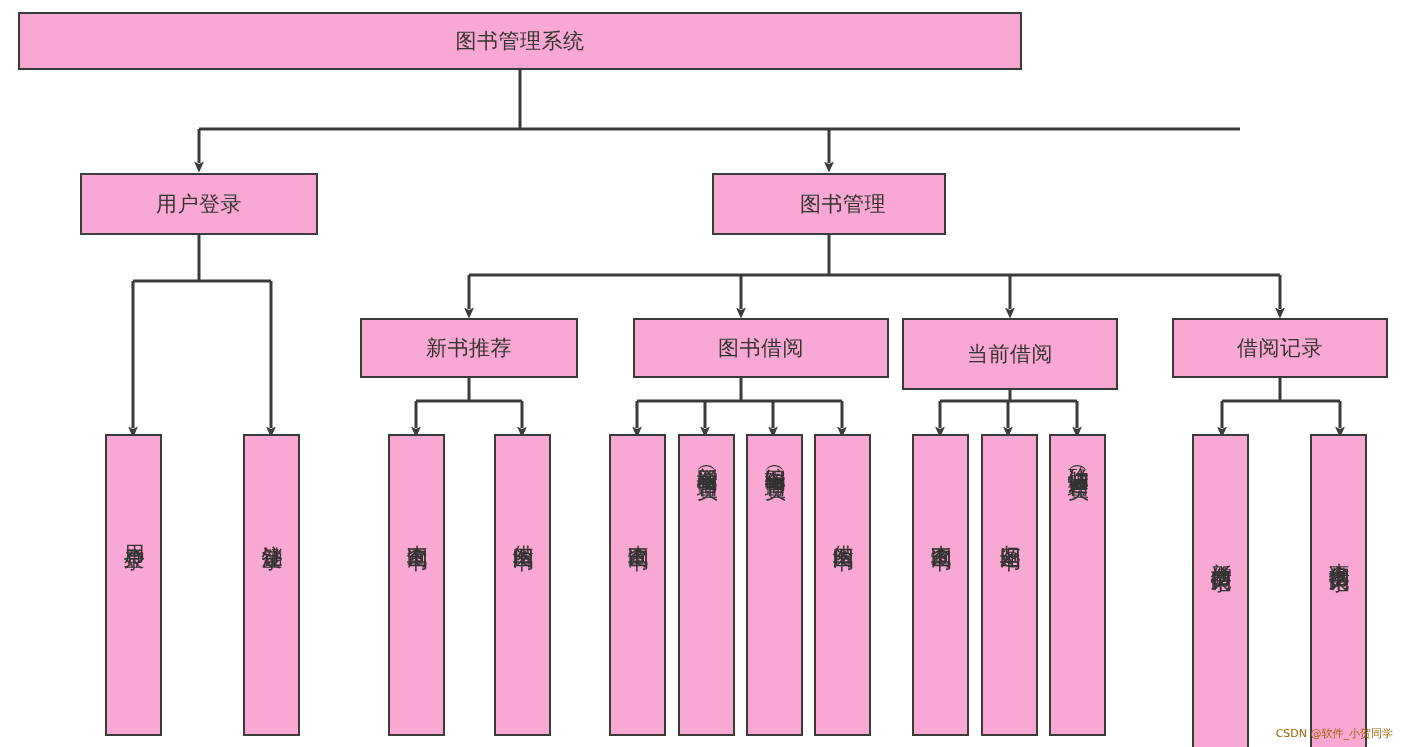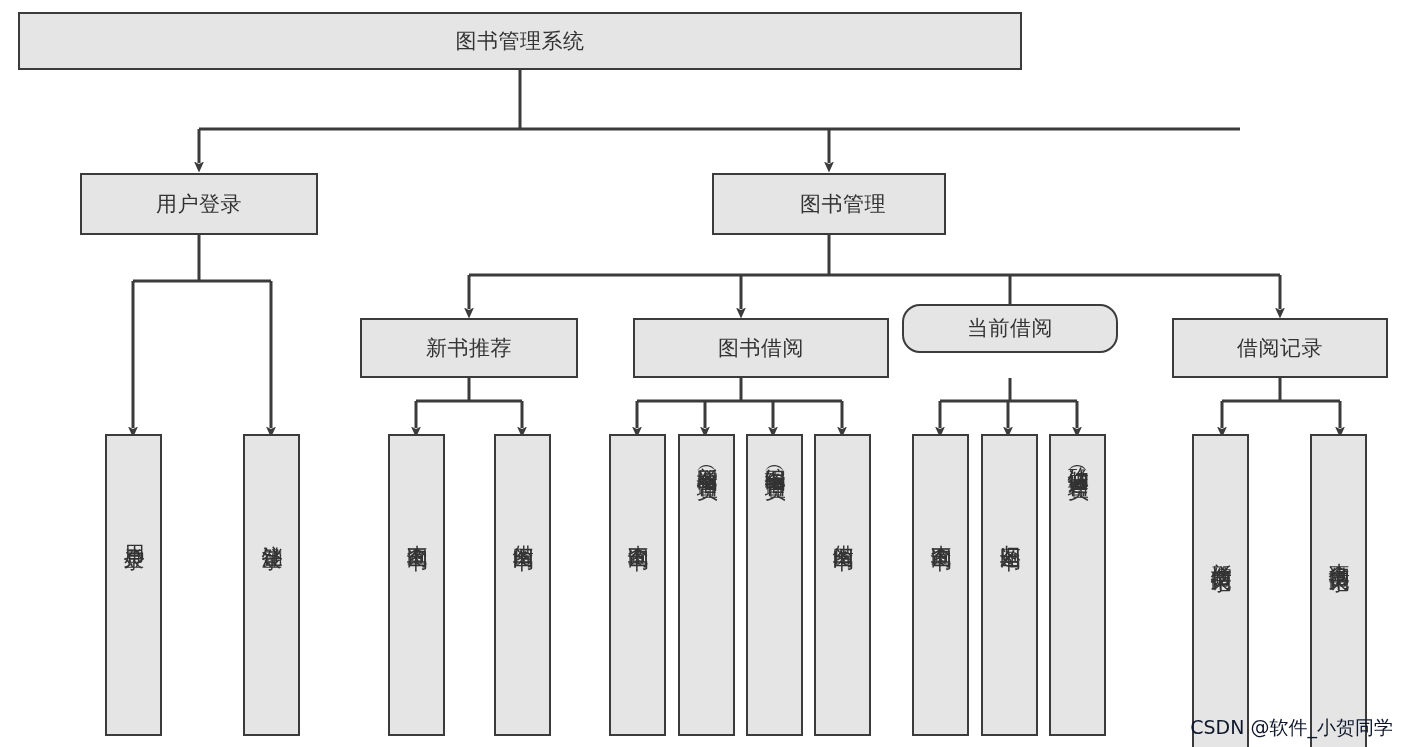--- a/index.html
+++ b/index.html
@@ -21,21 +21,21 @@
     position: absolute;
     left: 0;
     top: 0;
     width: 1405px;
     height: 747px;
   }
   .node {
     position: absolute;
     box-sizing: border-box;
     border: 2px solid #3b3b3b;
-    background: #e5e5e5;
+    background: #f9a8d4;
     display: flex;
     align-items: center;
     justify-content: center;
     color: #333333;
     z-index: 2;
   }
   .node.horiz {
     font-size: 21px;
     letter-spacing: 0.5px;
   }
@@ -60,22 +60,22 @@
   .node.vert.mid .label-v {
     margin-top: 78px;
   }
   .node.vert.mid3 .label-v {
     margin-top: 96px;
   }
   #watermark {
     position: absolute;
     right: 12px;
     bottom: 6px;
-    font-size: 19px;
-    color: #0f172a;
+    font-size: 11px;
+    color: #a16207;
     white-space: nowrap;
     z-index: 3;
     font-family: "DejaVu Sans", "Liberation Sans", sans-serif;
   }
 </style>
 </head>
 <body>
 
 <div id="canvas">
 
@@ -145,21 +145,21 @@
   </div>
 
   <div class="node horiz" style="left:360px; top:318px; width:218px; height:60px;">
     <span class="label-h">新书推荐</span>
   </div>
 
   <div class="node horiz" style="left:633px; top:318px; width:256px; height:60px;">
     <span class="label-h">图书借阅</span>
   </div>
 
-  <div class="node horiz" style="left:902px; top:304px; width:216px; height:49px;border-radius:18px;">
+  <div class="node horiz" style="left:902px; top:318px; width:216px; height:72px;">
     <span class="label-h">当前借阅</span>
   </div>
 
   <div class="node horiz" style="left:1172px; top:318px; width:216px; height:60px;">
     <span class="label-h">借阅记录</span>
   </div>
 
   <div class="node vert mid" style="left:105px; top:434px; width:57px; height:302px;">
     <span class="label-v">用户登录</span>
   </div>

